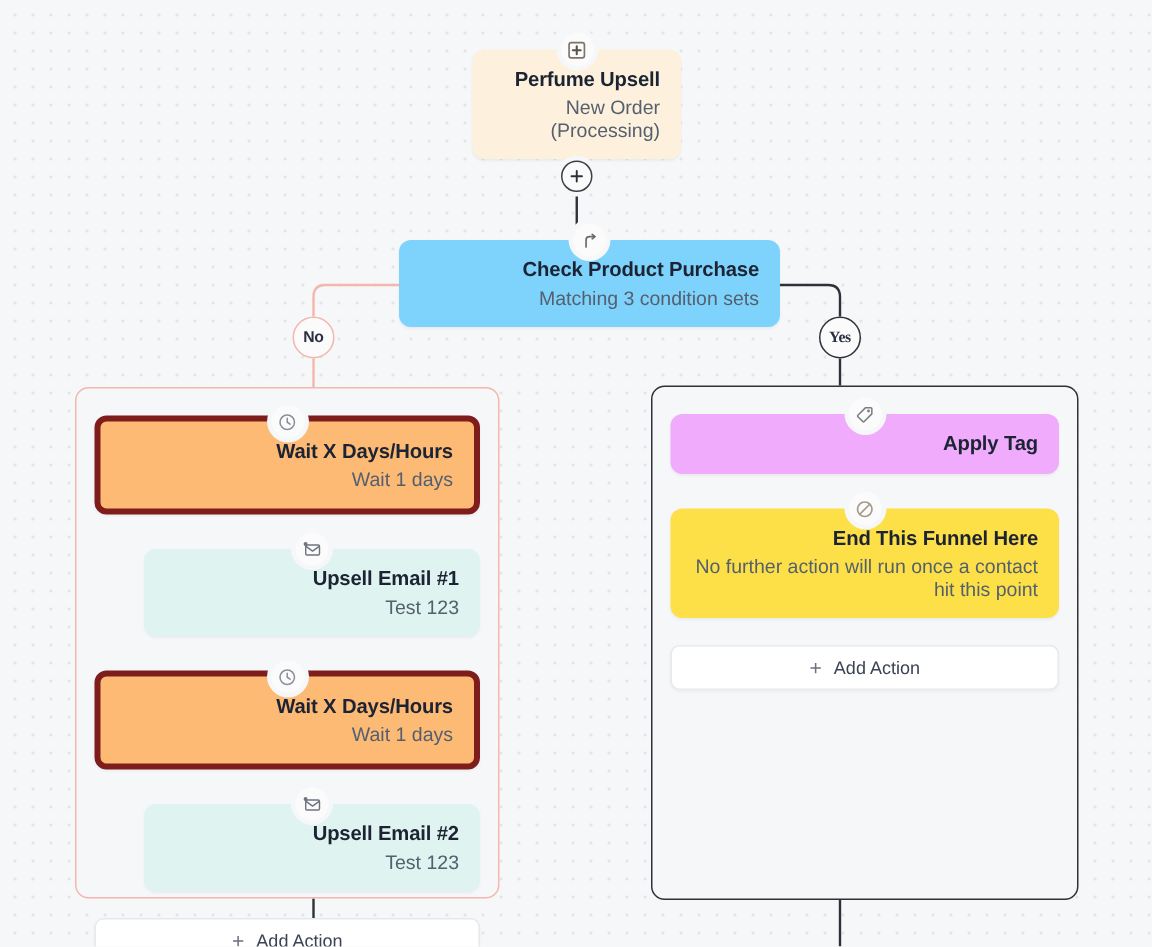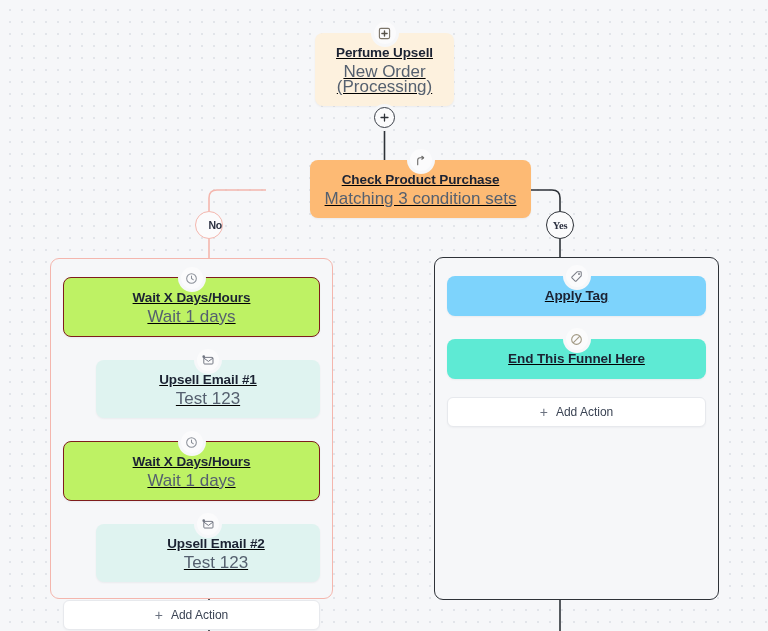--- a/index.html
+++ b/index.html
@@ -17,34 +17,33 @@
   }
 
   .canvas { position: absolute; inset: 0; }
 
   svg.wires { position: absolute; left: 0; top: 0; width: 768px; height: 631px; pointer-events: none; }
 
   
   .node {
     position: absolute;
     border-radius: 8px;
-    text-align: center;
+    text-align: right;
     padding: 11px 14px 12px;
     box-shadow: 0 1px 2px rgba(16,24,40,.05);
-    text-decoration: underline;
   }
   .node .title {
     font-size: 13.5px;
     font-weight: bold;
     color: #1c2333;
     letter-spacing: -0.1px;
     line-height: 17px;
   }
   .node .sub {
-    font-size: 17px;
+    font-size: 13px;
     color: #55606f;
     margin-top: 3px;
     line-height: 15px;
   }
 
   
   .chip {
     position: absolute;
     top: -11px; left: 50%; transform: translateX(-50%);
     width: 22px; height: 22px;
@@ -55,42 +54,41 @@
   }
   .chip svg { display: block; }
 
   
   #trigger-node {
     left: 315px; top: 33px; width: 139px;
     background: #fdf1de;
   }
 
   #condition-node {
-    left: 266px; top: 160px; width: 221px;
-    background: #fdba74;
-    margin-left: 44px;
+    left: 266px; top: 160px; width: 254px;
+    background: #7dd3fc;
   }
 
   
   .branch-box {
     position: absolute;
     border-radius: 9px;
     background: #f6f7f9;
   }
   #branch-no  { left: 50px;  top: 258px; width: 283px; height: 341px;
                 border: 1.4px solid #f4b6ad; }
   #branch-yes { left: 434px; top: 257px; width: 285px; height: 343px;
                 border: 1.4px solid #2e3238; }
 
   .inner-node { position: relative; margin: 0 12px; }
 
-  .wait-card  { background: #bef264; border: 1px solid #7f1d1d; }
+  .wait-card  { background: #fdba74; border: 4px solid #7f1d1d; }
   .email-card { background: #dff3f0; margin-left: 45px; }
-  .tag-card   { background: #7dd3fc; }
-  .end-card   { background: #5eead4; }
+  .tag-card   { background: #f0abfc; }
+  .end-card   { background: #fde047; }
 
   .add-action {
     position: relative;
     margin: 0 12px;
     height: 30px;
     background: #ffffff;
     border: 1px solid #e7e9ed;
     border-radius: 6px;
     display: flex; align-items: center; justify-content: center;
     gap: 8px;
@@ -103,21 +101,21 @@
   
   .pill {
     position: absolute;
     width: 28px; height: 28px;
     border-radius: 50%;
     background: #fbfbfc;
     display: flex; align-items: center; justify-content: center;
     font-size: 10.5px; font-weight: bold;
     letter-spacing: -0.2px;
   }
-  #pill-no  { left: 195px; top: 211px; border: 1.4px solid #f4b6ad; color: #2b3040; justify-content: flex-end; }
+  #pill-no  { left: 195px; top: 211px; border: 1.4px solid #f4b6ad; color: #2b3040; }
   #pill-yes { left: 546px; top: 211px; border: 1.4px solid #2e3238; color: #2b3040; font-family: Liberation Serif, serif; }
 
   
   #trunk-plus {
     position: absolute;
     left: 374px; top: 107px;
     width: 21px; height: 21px;
     border-radius: 50%;
     background: #fbfbfc;
     border: 1.3px solid #3a3f48;
@@ -249,20 +247,21 @@
     </div>
 
     <div class="node inner-node end-card" style="margin-top:23px;">
       <span class="chip">
         <svg width="13" height="13" viewBox="0 0 14 14">
           <circle cx="7" cy="7" r="5.2" fill="none" stroke="#a39a85" stroke-width="1.2"></circle>
           <line x1="3.4" y1="10.6" x2="10.6" y2="3.4" stroke="#a39a85" stroke-width="1.2"></line>
         </svg>
       </span>
       <div class="title">End This Funnel Here</div>
+      <div class="sub">No further action will run once a contact hit this point</div>
     </div>
 
     <div class="add-action" style="margin-top:18px;">
       <span class="plus">+</span>
       <span>Add Action</span>
     </div>
   </div>
 
 </div>
 

